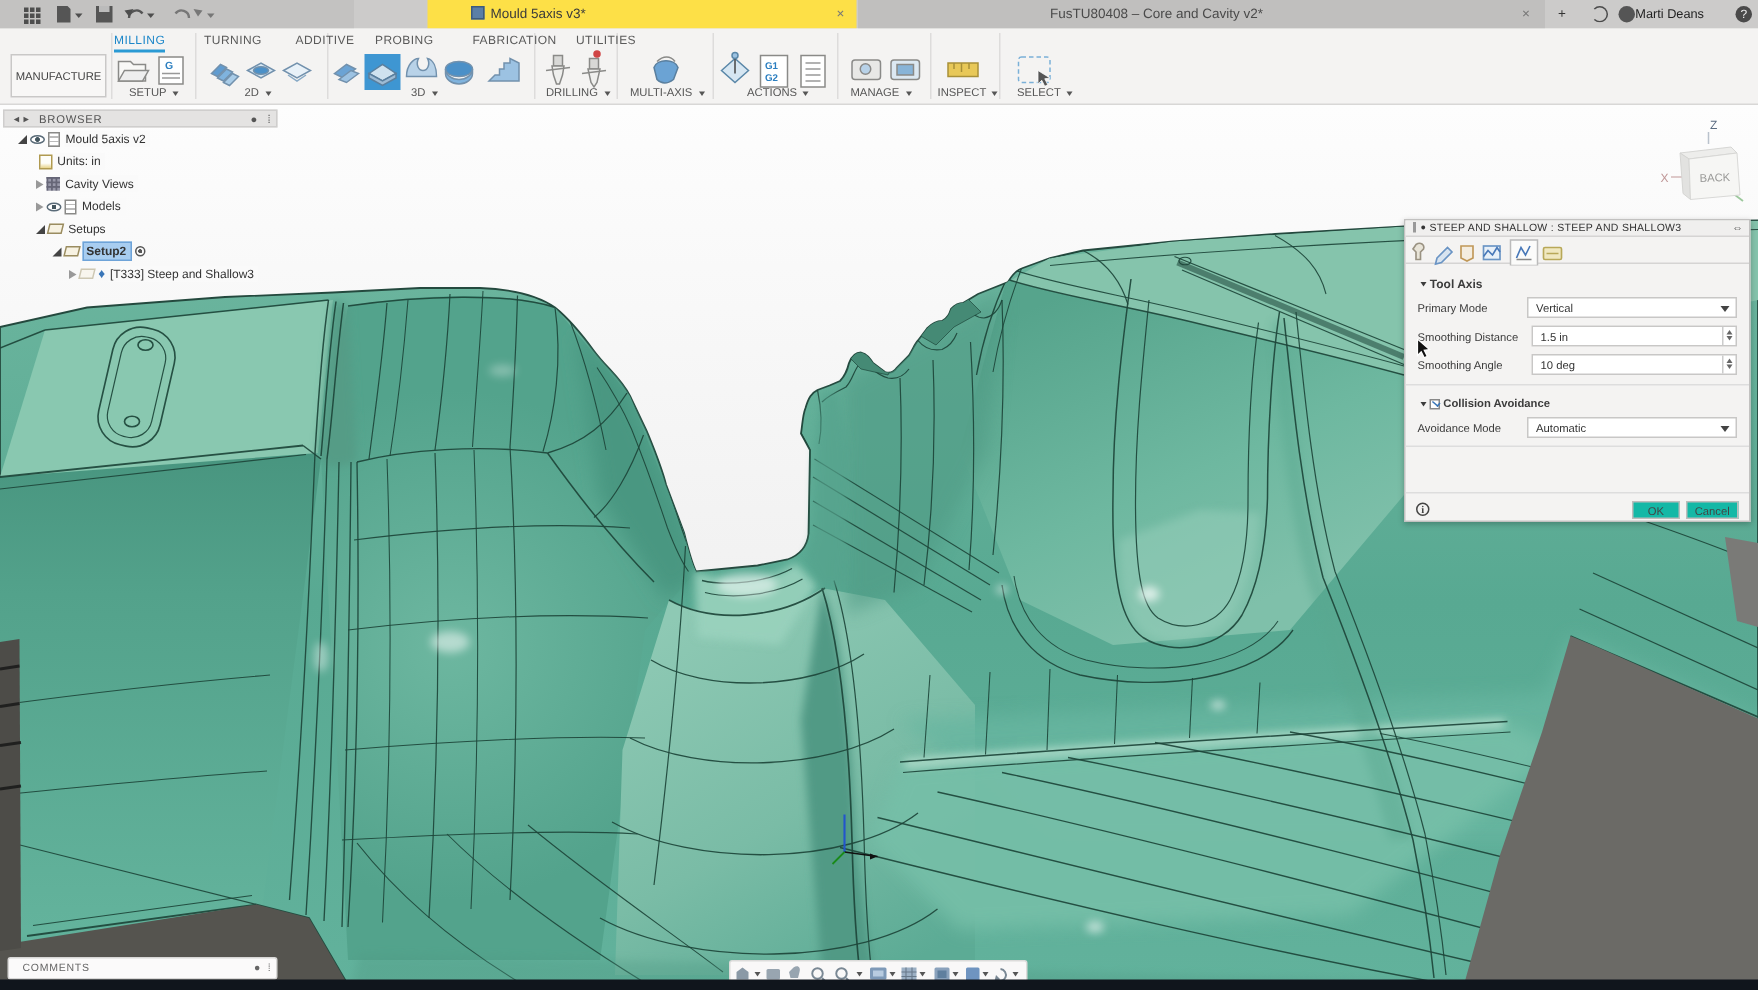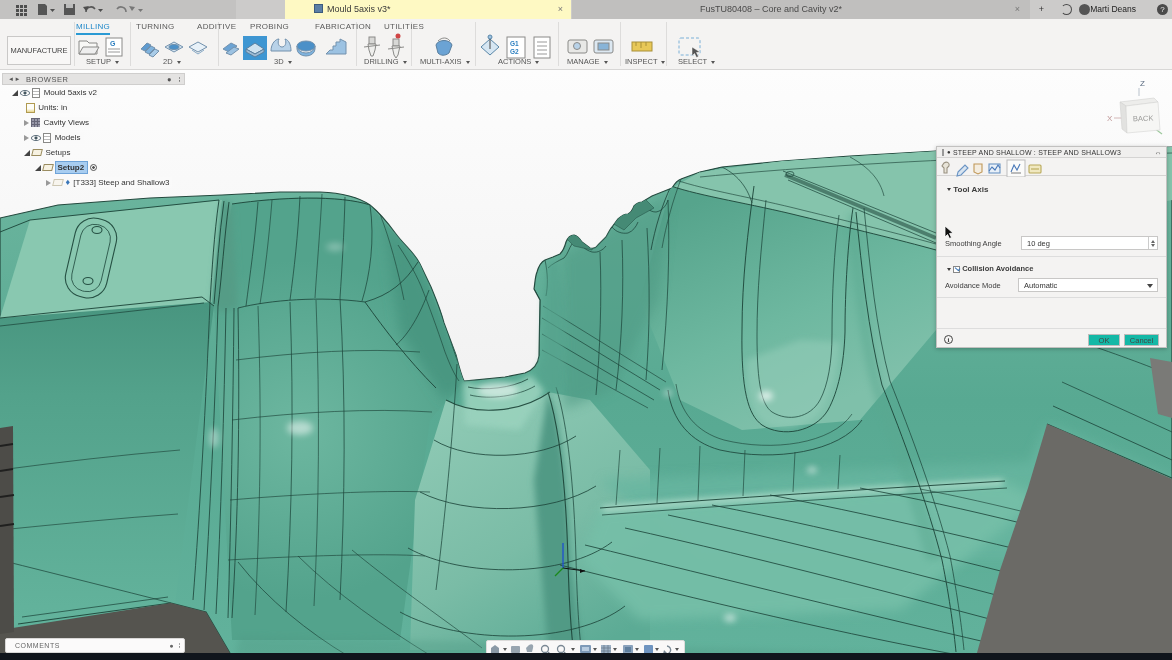--- a/index.html
+++ b/index.html
@@ -1,19 +1,19 @@
 <!DOCTYPE html>
 <html><head><meta charset="utf-8"><style>
 *{margin:0;padding:0;box-sizing:border-box}
 html,body{width:1172px;height:660px;overflow:hidden;font-family:"Liberation Sans",sans-serif;background:#e8e8e8}
 #stage{position:absolute;left:0;top:0;width:1172px;height:660px}
 
 #titlebar{position:absolute;left:0;top:0;width:1172px;height:19px;background:#cccbca}
 #qat{position:absolute;left:0;top:0;width:236px;height:19px;background:#c3c2c1;color:#4e4e4e;font-size:11px;line-height:19px;padding-left:8px;letter-spacing:2px}
-#tab1{position:absolute;left:285px;top:0;width:286px;height:19px;background:#fef9c3;font-size:9px;color:#3a3a3a;line-height:19px}
+#tab1{position:absolute;left:285px;top:0;width:286px;height:19px;background:#fde047;font-size:9px;color:#3a3a3a;line-height:19px}
 #tab2{position:absolute;left:572px;top:0;width:458px;height:19px;background:#c0bfbe;font-size:9px;color:#4a4a4a;line-height:19px;text-align:center;padding-right:60px;box-sizing:border-box}
 #tbright{position:absolute;right:0;top:0;height:19px;font-size:9px;color:#333;line-height:19px;white-space:nowrap}
 
 #ribbon{position:absolute;left:0;top:19px;width:1172px;height:51px;background:#f4f3f2;border-bottom:1px solid #d8d7d6}
 .rtab{position:absolute;top:22px;font-size:8px;color:#5a5a5a;letter-spacing:.3px}
 .rlabel{position:absolute;top:57px;font-size:7.5px;color:#555;white-space:nowrap}
 .rsep{position:absolute;top:22px;height:44px;width:1px;background:#dddcdb}
 .manuf{position:absolute;left:7px;top:36px;width:64px;height:29px;border:1px solid #c9c8c7;background:#f8f7f6;font-size:7.5px;color:#444;text-align:center;line-height:27px}
 
 #vp{position:absolute;left:0;top:70px;width:1172px;height:590px}
@@ -439,20 +439,28 @@
           <path d="M52,12 l3,-4 3,3 3,-5 2,3" stroke="#4878b8"></path>
 <path d="M74,13 l3,-7 3,5 3,-6" stroke="#4878b8"></path>
           <path d="M74,14 l10,0" stroke="#888"></path>
 <rect x="92" y="6" width="12" height="8" rx="1" fill="#f0e8c0" stroke="#b8a858"></rect>
           <line x1="94" y1="10" x2="102" y2="10" stroke="#b8a858"></line>
 </g>
 </svg>
 <div class="drow" style="top:35px">
         <span class="dlabel" style="font-size:8px"><s class="dn"></s> <b>Tool Axis</b></span>
       </div>
+<div class="drow" style="top:51px">
+        <span class="dlabel">Primary Mode</span>
+        <span class="dinput">Vertical<span class="ddrop"></span></span>
+      </div>
+<div class="drow" style="top:70px">
+        <span class="dlabel">Smoothing Distance</span>
+        <span class="dinput" style="left:84px;right:8px">1.5 in<span class="spin"><s class="up4" style="margin-top:2px"></s><br><s class="dn" style="margin:0 0 2px 0"></s></span></span>
+      </div>
 <div class="drow" style="top:89px">
         <span class="dlabel">Smoothing Angle</span>
         <span class="dinput" style="left:84px;right:8px">10 deg<span class="spin"><s class="up4" style="margin-top:2px"></s><br><s class="dn" style="margin:0 0 2px 0"></s></span></span>
       </div>
 <div class="dsec" style="top:109px"></div>
 <div class="drow" style="top:131px">
         <span class="dlabel">Avoidance Mode</span>
         <span class="dinput">Automatic<span class="ddrop"></span></span>
       </div>
 <div class="drow" style="top:114px">

